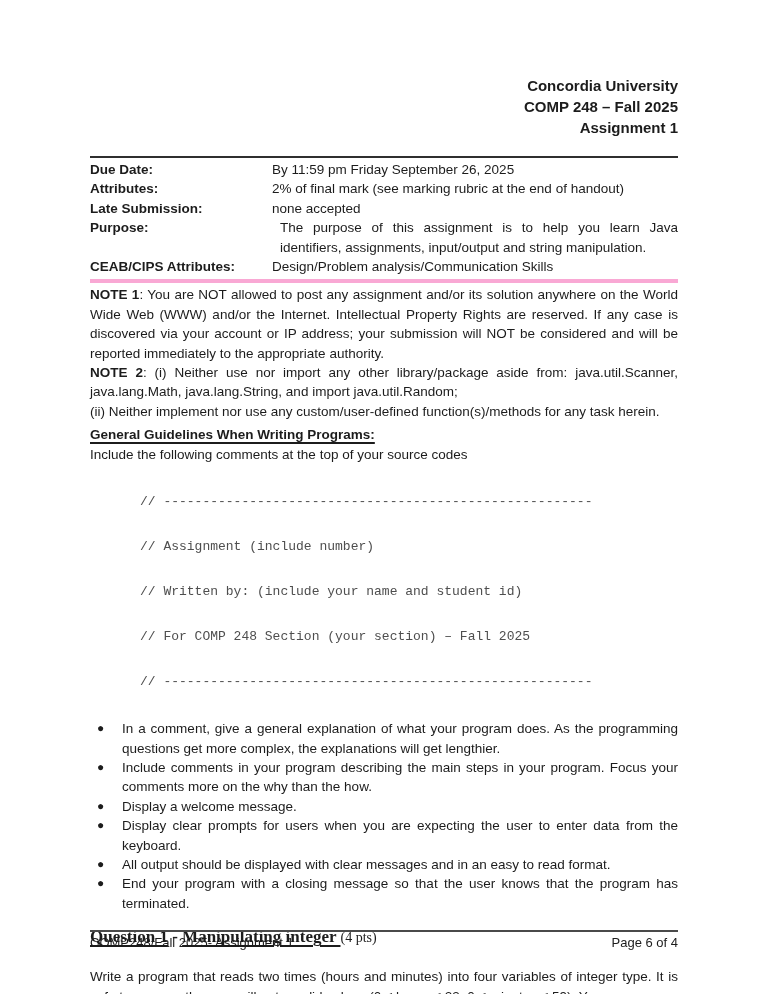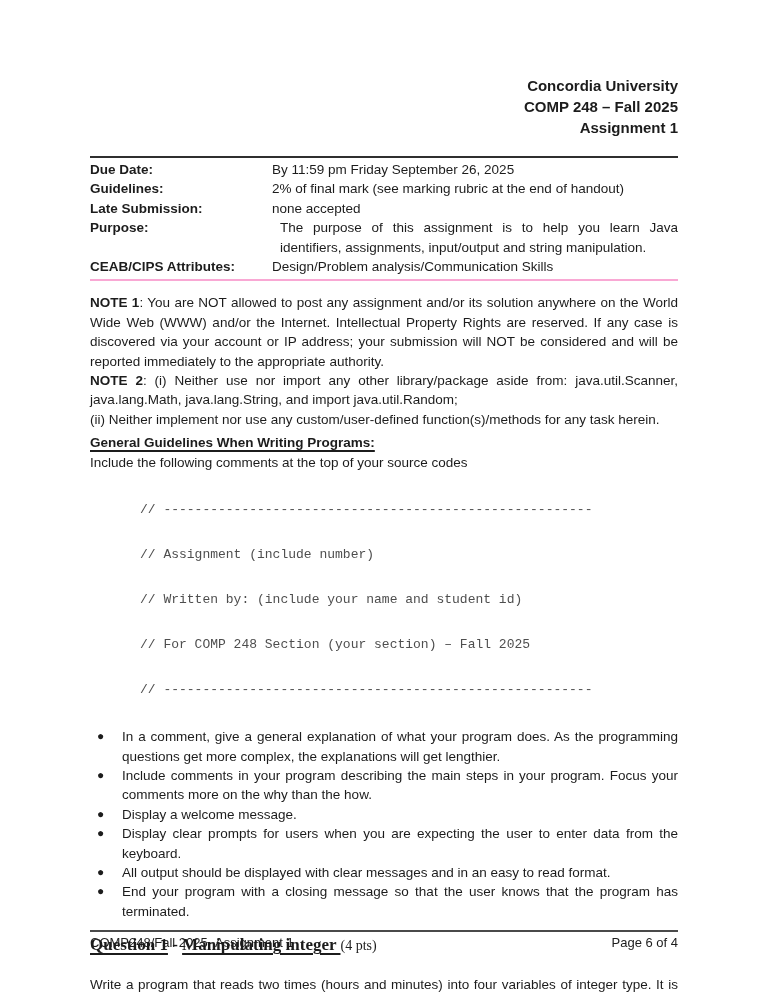--- a/index.html
+++ b/index.html
@@ -23,29 +23,29 @@
     text-align: right;
     font-weight: bold;
     font-size: 15px;
     line-height: 21px;
     margin-bottom: 18px;
   }
 
   
   .info-table {
     border-top: 2px solid #2f2f2f;
-    border-bottom: 2px solid #f9a8d4;
+    border-bottom: 4px solid #f9a8d4;
     padding: 2px 0 3px 0;
   }
   .info-row { display: grid; grid-template-columns: 182px 1fr; }
   .info-row .label { font-weight: bold; }
   .info-row .value.justify { text-align: justify; margin-left: 8px; }
 
   
-  .notes { margin-top: 12px; }
+  .notes { margin-top: 2px; }
   .para-justify { text-align: justify; }
   .bold { font-weight: bold; }
 
   
   .guidelines-heading {
     margin-top: 4px;
     font-weight: bold;
     text-decoration: underline;
     text-decoration-thickness: 1.5px;
     text-underline-offset: 2.5px;
@@ -109,21 +109,21 @@
     <div>COMP 248 – Fall 2025</div>
     <div>Assignment 1</div>
   </div>
 
   <div class="info-table">
     <div class="info-row">
       <div class="label">Due Date:</div>
       <div class="value">By 11:59 pm Friday September 26, 2025</div>
     </div>
     <div class="info-row">
-      <div class="label">Guidelines:</div>
+      <div class="label">Attributes:</div>
       <div class="value">2% of final mark (see marking rubric at the end of handout)</div>
     </div>
     <div class="info-row">
       <div class="label">Late Submission:</div>
       <div class="value">none accepted</div>
     </div>
     <div class="info-row">
       <div class="label">Purpose:</div>
       <div class="value justify">The purpose of this assignment is to help you learn Java identifiers, assignments, input/output and string manipulation.</div>
     </div>

